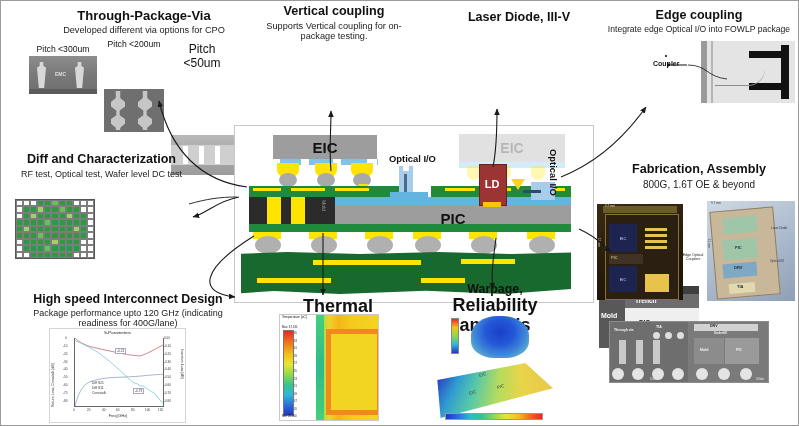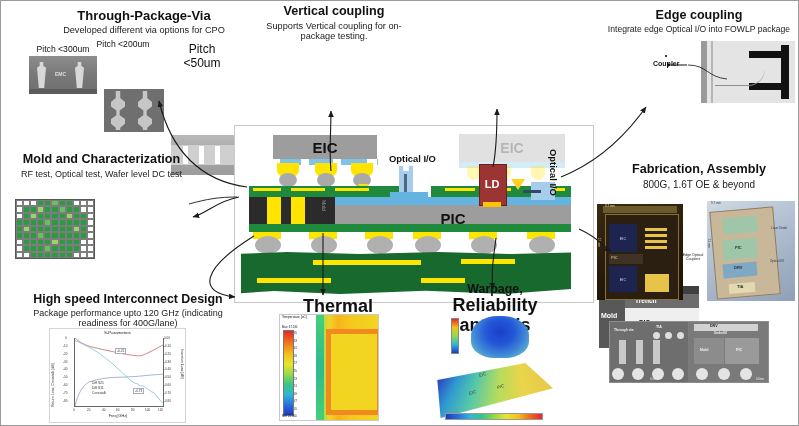--- a/index.html
+++ b/index.html
@@ -70,21 +70,21 @@
   <div class="abs" style="left:27px;top:43px;">
     <div class="cap" style="font-size:8.6px;width:70px;">Pitch &lt;300um</div>
   </div>
   <div class="abs ph sem-dark" style="left:28px;top:55px;width:68px;height:38px;">
     <div class="abs" style="left:8px;top:6px;width:9px;height:26px;background:#d8d8d8;clip-path:polygon(30% 0,70% 0,70% 14%,100% 22%,80% 100%,20% 100%,0 22%,30% 14%);"></div>
     <div class="abs" style="left:46px;top:6px;width:9px;height:26px;background:#d8d8d8;clip-path:polygon(30% 0,70% 0,70% 14%,100% 22%,80% 100%,20% 100%,0 22%,30% 14%);"></div>
     <div class="lbl-w" style="left:26px;top:15px;font-size:5px;color:#ddd;">EMC</div>
     <div class="abs" style="left:0;bottom:0;width:100%;height:5px;background:#5c5c5c;"></div>
   </div>
 
-  <div class="abs" style="left:85px;top:38px;">
+  <div class="abs" style="left:96px;top:38px;">
     <div class="cap" style="font-size:8.6px;width:74px;">Pitch &lt;200um</div>
   </div>
   <div class="abs ph" style="left:103px;top:50px;width:60px;height:43px;background:#6f6f6f;">
     <div class="abs" style="left:7px;top:2px;width:14px;height:39px;background:#c6c6c6;clip-path:polygon(34% 0,66% 0,66% 18%,100% 28%,100% 40%,62% 50%,62% 62%,100% 72%,100% 84%,66% 94%,66% 100%,34% 100%,34% 94%,0 84%,0 72%,38% 62%,38% 50%,0 40%,0 28%,34% 18%);"></div>
     <div class="abs" style="left:34px;top:2px;width:14px;height:39px;background:#c6c6c6;clip-path:polygon(34% 0,66% 0,66% 18%,100% 28%,100% 40%,62% 50%,62% 62%,100% 72%,100% 84%,66% 94%,66% 100%,34% 100%,34% 94%,0 84%,0 72%,38% 62%,38% 50%,0 40%,0 28%,34% 18%);"></div>
   </div>
 
   <div class="abs" style="left:168px;top:41px;">
     <div class="cap" style="font-size:12px;width:66px;">Pitch &lt;50um</div>
   </div>
@@ -102,20 +102,21 @@
   <div class="abs ph" style="left:290px;top:44px;width:84px;height:62px;background:#7d7b53;">
     <div class="abs" style="left:14px;top:8px;width:56px;height:46px;background:#2b2b2b;border-radius:4px;"></div>
     <div class="abs" style="left:17px;top:11px;width:50px;height:40px;background:#3c7fd0;border-radius:3px;"></div>
     <div class="abs" style="left:25px;top:19px;width:5px;height:5px;background:#cfe6ff;"></div>
     <div class="abs" style="left:48px;top:19px;width:5px;height:5px;background:#cfe6ff;"></div>
     <div class="abs" style="left:25px;top:33px;width:5px;height:5px;background:#cfe6ff;"></div>
     <div class="abs" style="left:48px;top:33px;width:5px;height:5px;background:#cfe6ff;"></div>
   </div>
 
   <div class="abs" style="left:438px;top:10px;width:160px;">
+    <div class="ttl" style="font-size:12.6px;">Laser Diode, III-V</div>
   </div>
   <div class="abs ph" style="left:446px;top:42px;width:100px;height:62px;background:#5f5f5f;">
     <div class="abs" style="left:0;top:0;width:100%;height:100%;background:linear-gradient(150deg,#777 0%,#5a5a5a 40%,#4a4a4a 100%);"></div>
     <div class="abs" style="left:9px;top:22px;width:66px;height:16px;background:#d9d9d9;transform:skewY(-13deg);"></div>
     <div class="abs" style="left:9px;top:36px;width:66px;height:9px;background:#8e8e8e;transform:skewY(-13deg);"></div>
     <div class="abs" style="left:58px;top:6px;width:26px;height:16px;border-top:2px solid #e9e9e9;border-right:2px solid #e9e9e9;border-radius:0 12px 0 0;"></div>
     <div class="abs" style="left:80px;top:10px;width:14px;height:10px;border-top:2px solid #e9e9e9;border-right:2px solid #e9e9e9;border-radius:0 9px 0 0;"></div>
   </div>
 
   <div class="abs" style="left:598px;top:8px;width:200px;">
@@ -143,21 +144,21 @@
   </div>
   <div class="abs" style="left:652px;top:59px;font-size:7px;font-weight:bold;color:#111;">Coupler</div>
   <svg class="abs" style="left:640px;top:52px;width:90px;height:34px;overflow:visible;">
     <path d="M46,12 L30,12" stroke="#111" stroke-width="1" fill="none"></path>
     <path d="M30,12 L26,9.5 L26,14.5 Z" fill="#111"></path>
     <path d="M47,12 C66,12 66,24 86,26" stroke="#111" stroke-width="0.8" fill="none"></path>
     <circle cx="25" cy="3" r="1.1" fill="#111"></circle>
   </svg>
 
   <div class="abs" style="left:8px;top:152px;width:185px;">
-    <div class="ttl" style="font-size:12.6px;">Mold and Characterization</div>
+    <div class="ttl" style="font-size:12.6px;">Diff and Characterization</div>
     <div class="sub" style="font-size:9px;margin-top:2px;">RF test, Optical test, Wafer level DC test</div>
   </div>
   <div class="abs wmap" style="left:14px;top:198px;width:78px;height:58px;">
     <div style="background:#fff"></div>
       <div style="background:#fff"></div>
       <div style="background:#fff"></div>
       <div style="background:#2a9b42"></div>
       <div style="background:#2a9b42"></div>
       <div style="background:#6dbf5a"></div>
       <div style="background:#2a9b42"></div>

